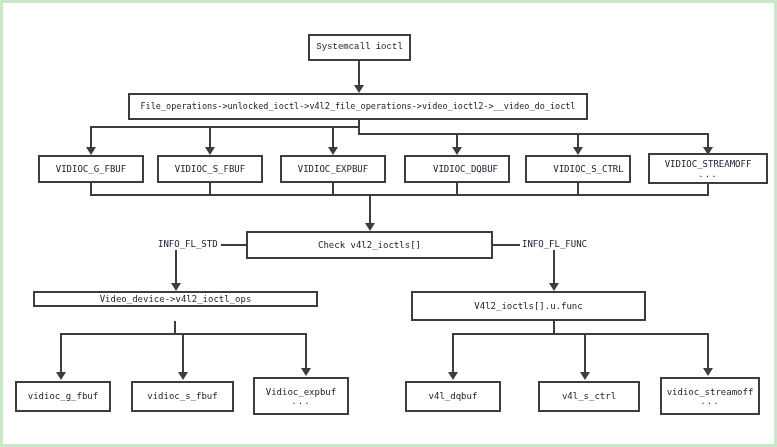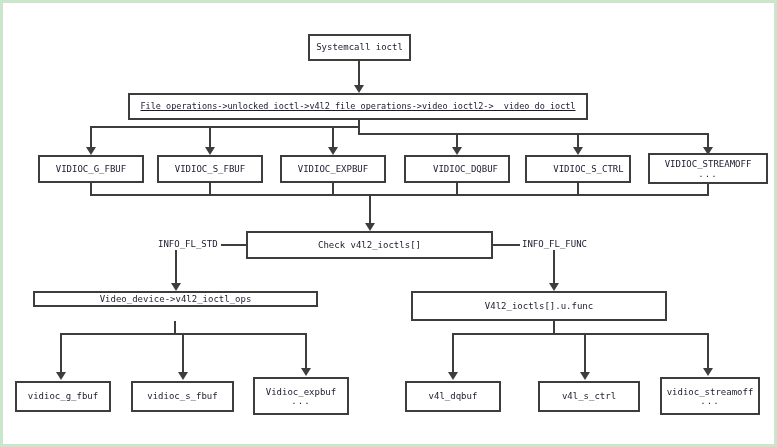--- a/index.html
+++ b/index.html
@@ -7,21 +7,21 @@
     position:relative;width:777px;height:447px;background:#ffffff;
     border:3px solid #cbe7cb;box-sizing:border-box;overflow:hidden;
     font-family:"DejaVu Sans Mono","Liberation Mono",monospace;
   }
   .box{
     position:absolute;background:#ffffff;border:2px solid #3d3d3d;
     display:flex;flex-direction:column;align-items:center;justify-content:center;
     font-size:9px;color:#1b1b2f;text-align:center;line-height:1.2;
     box-sizing:border-box;white-space:nowrap;
   }
-  .box.small-text{font-size:8.5px;text-decoration:underline;}
+  .box.small-text{font-size:8.5px;}
   .ellipsis-line{font-size:9px;letter-spacing:1px;line-height:0.9;}
   .hline,.vline{position:absolute;background:#3d3d3d;}
   .hline{height:2px;}
   .vline{width:2px;}
   .arr{
     position:absolute;width:0;height:0;
     border-left:5px solid transparent;border-right:5px solid transparent;
     border-top:8px solid #3d3d3d;
   }
   .lbl{
@@ -32,21 +32,21 @@
     display:flex;align-items:center;justify-content:center;
     font-family:"Liberation Sans","DejaVu Sans",sans-serif;
     font-size:13px;font-weight:bold;color:#000;
   }
 </style>
 </head>
 <body>
 
 <div class="page">
 
-  <div class="box" style="left:305px;top:31px;width:103px;height:27px;">
+  <div class="box" style="left:305px;top:31px;width:103px;height:27px;font-family:Liberation Mono, monospace;">
     <span>Systemcall ioctl</span>
   </div>
 
   <div class="vline" style="left:355px;top:58px;height:25px;"></div>
   <div class="arr" style="left:351px;top:82px;"></div>
 
   <div class="box small-text" style="left:125px;top:90px;width:460px;height:27px;">
     <span>File_operations-&gt;unlocked_ioctl-&gt;v4l2_file_operations-&gt;video_ioctl2-&gt;__video_do_ioctl</span>
   </div>
 
@@ -107,21 +107,21 @@
   <div class="lbl" style="left:519px;top:236px;">INFO_FL_FUNC</div>
 
   <div class="vline" style="left:172px;top:247px;height:35px;"></div>
   <div class="arr" style="left:168px;top:280px;"></div>
   <div class="vline" style="left:550px;top:247px;height:35px;"></div>
   <div class="arr" style="left:546px;top:280px;"></div>
 
   <div class="box" style="left:30px;top:288px;width:285px;height:16px;">
     <span>Video_device-&gt;v4l2_ioctl_ops</span>
   </div>
-  <div class="box" style="left:408px;top:288px;width:256px;height:30px;align-items:center;">
+  <div class="box" style="left:408px;top:288px;width:235px;height:30px;align-items:center;">
     <span>V4l2_ioctls[].u.func</span>
   </div>
 
   <div class="vline" style="left:171px;top:318px;height:13px;"></div>
   <div class="hline" style="left:57px;top:330px;width:247px;"></div>
   <div class="vline" style="left:57px;top:330px;height:40px;"></div>
   <div class="arr" style="left:53px;top:369px;"></div>
   <div class="vline" style="left:179px;top:330px;height:40px;"></div>
   <div class="arr" style="left:175px;top:369px;"></div>
   <div class="vline" style="left:302px;top:330px;height:36px;"></div>

